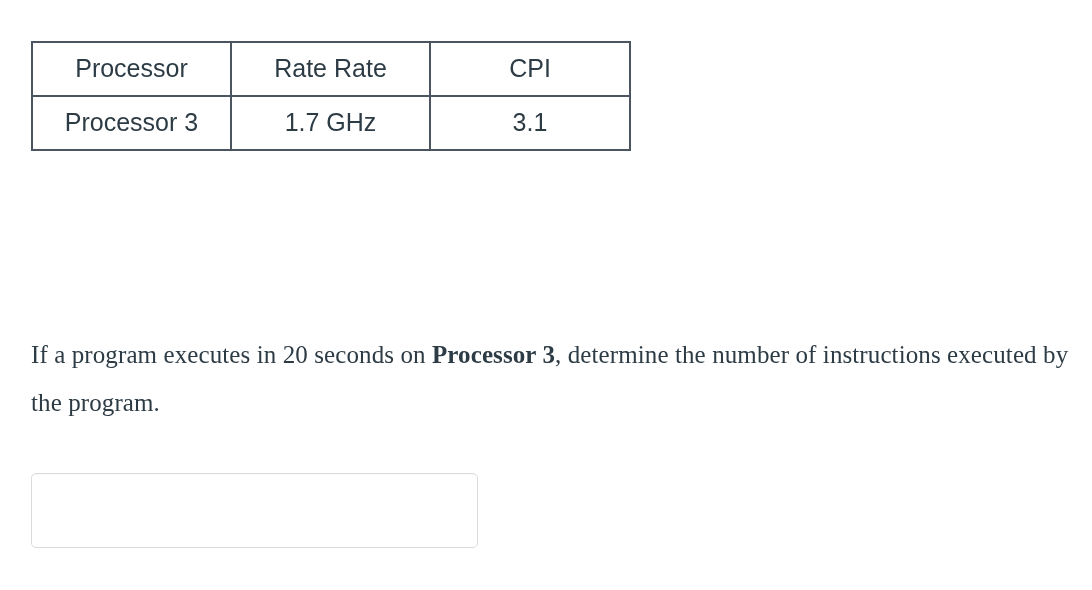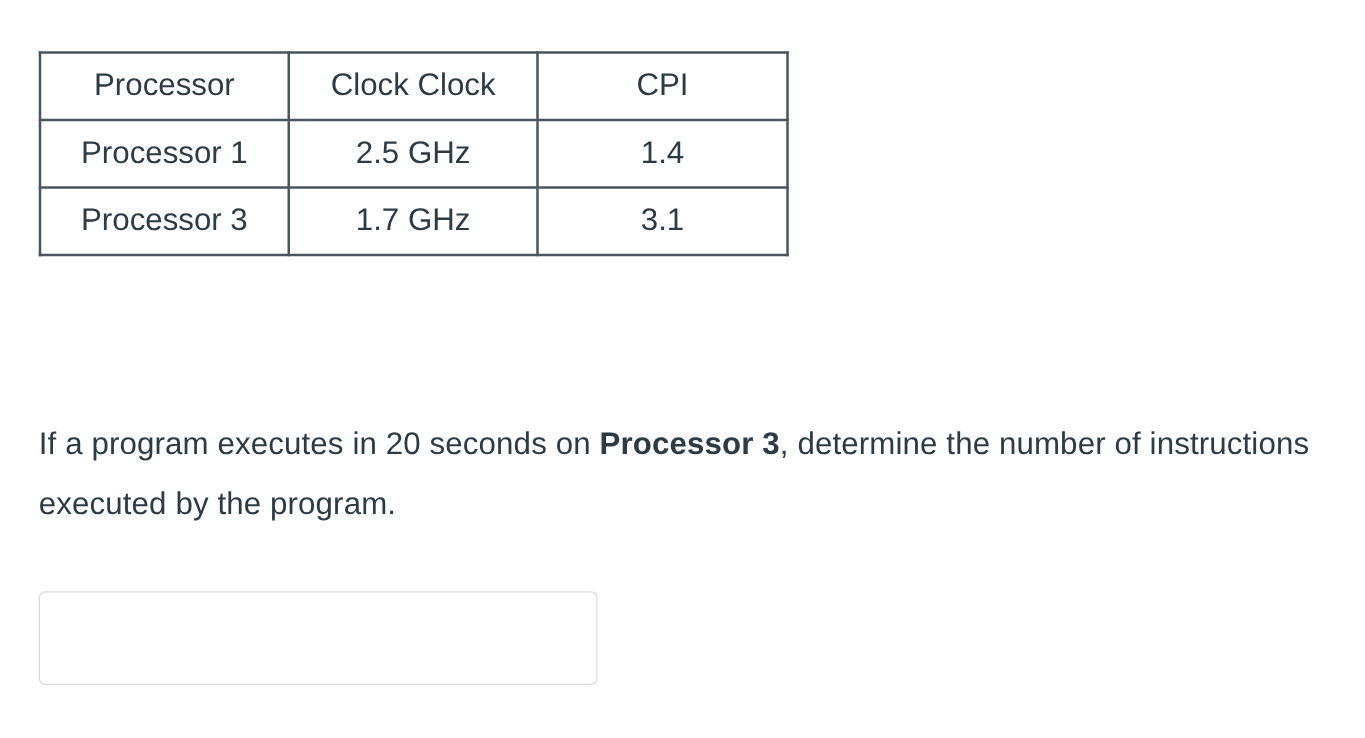--- a/index.html
+++ b/index.html
@@ -54,20 +54,21 @@
   
   .prompt {
     position: absolute;
     left: 31px;
     top: 306px;
     width: 1055px;
     font-size: 25px;
     line-height: 48px;
     color: #2d3b45;
     letter-spacing: 0.1px;
+    font-family: Liberation Serif, serif;
   }
   .prompt b {
     font-weight: bold;
   }
 
   
   .answer-input {
     position: absolute;
     left: 31px;
     top: 473px;
@@ -93,30 +94,25 @@
 
   <table class="spec-table">
     <colgroup>
       <col class="c-proc">
       <col class="c-rate">
       <col class="c-cpi">
     </colgroup>
     <thead>
       <tr>
         <th>Processor</th>
-        <th>Clock Clock</th>
+        <th>Rate Rate</th>
         <th>CPI</th>
       </tr>
     </thead>
     <tbody>
-      <tr>
-        <td>Processor 1</td>
-        <td>2.5 GHz</td>
-        <td>1.4</td>
-      </tr>
       <tr>
         <td>Processor 3</td>
         <td>1.7 GHz</td>
         <td>3.1</td>
       </tr>
     </tbody>
   </table>
 
   <p class="prompt"><span>If a program executes in 20 seconds on </span><b>Processor 3</b><span>, determine the number of instructions executed by the program.</span></p>
 

